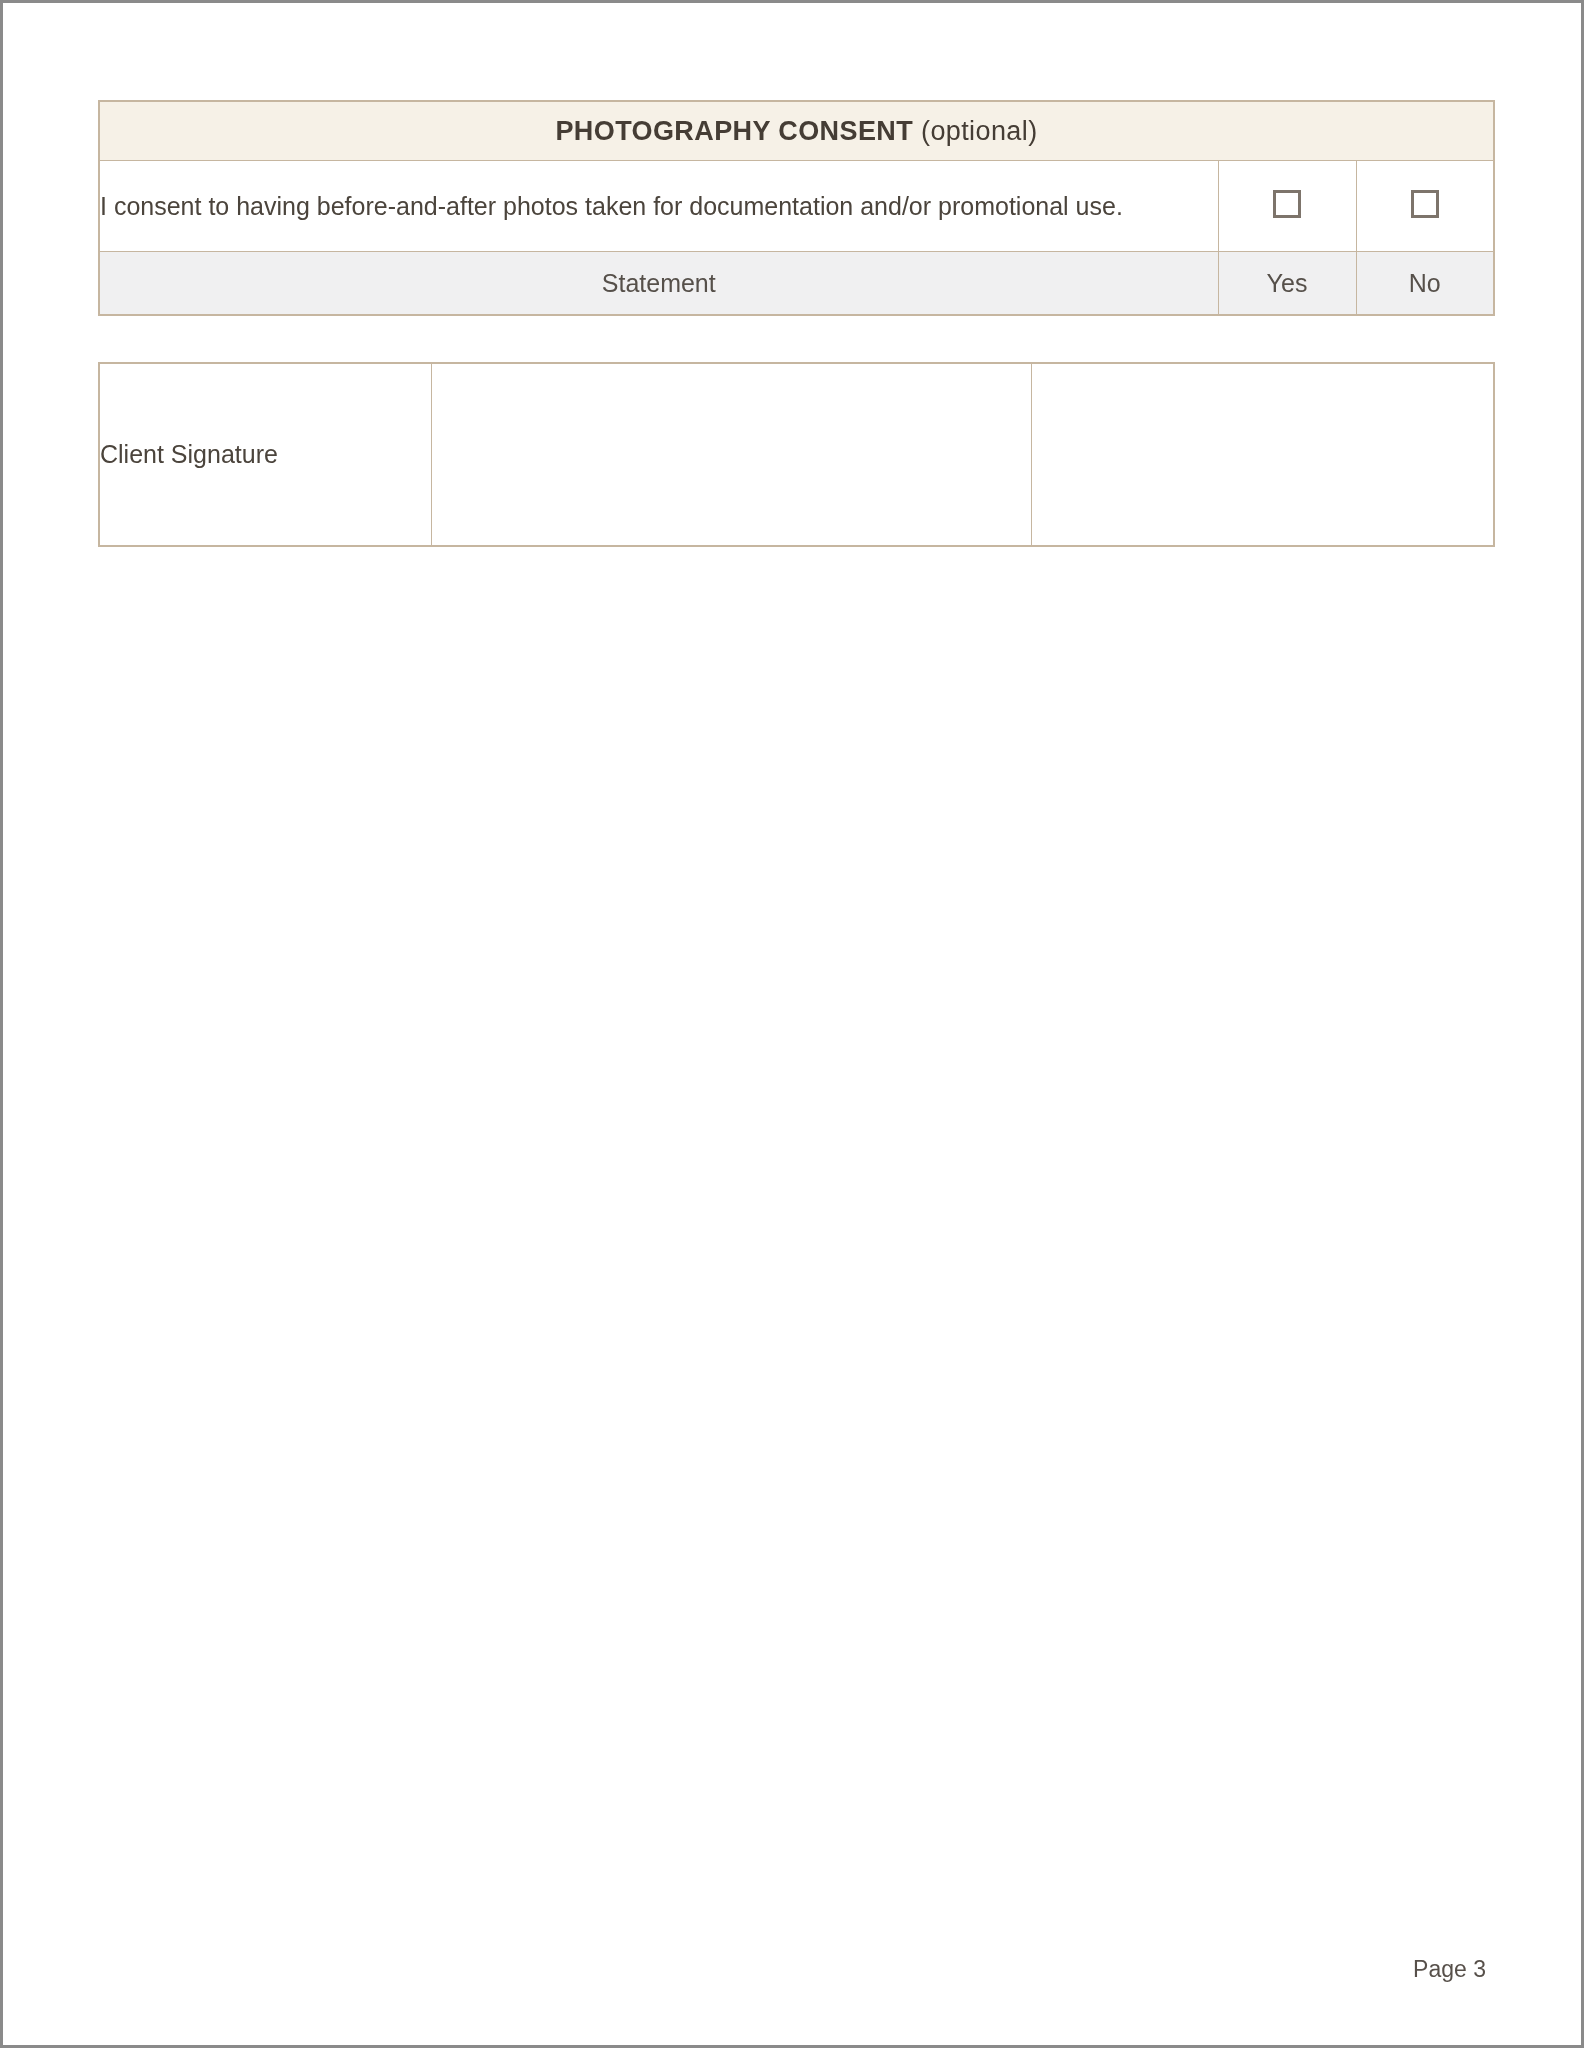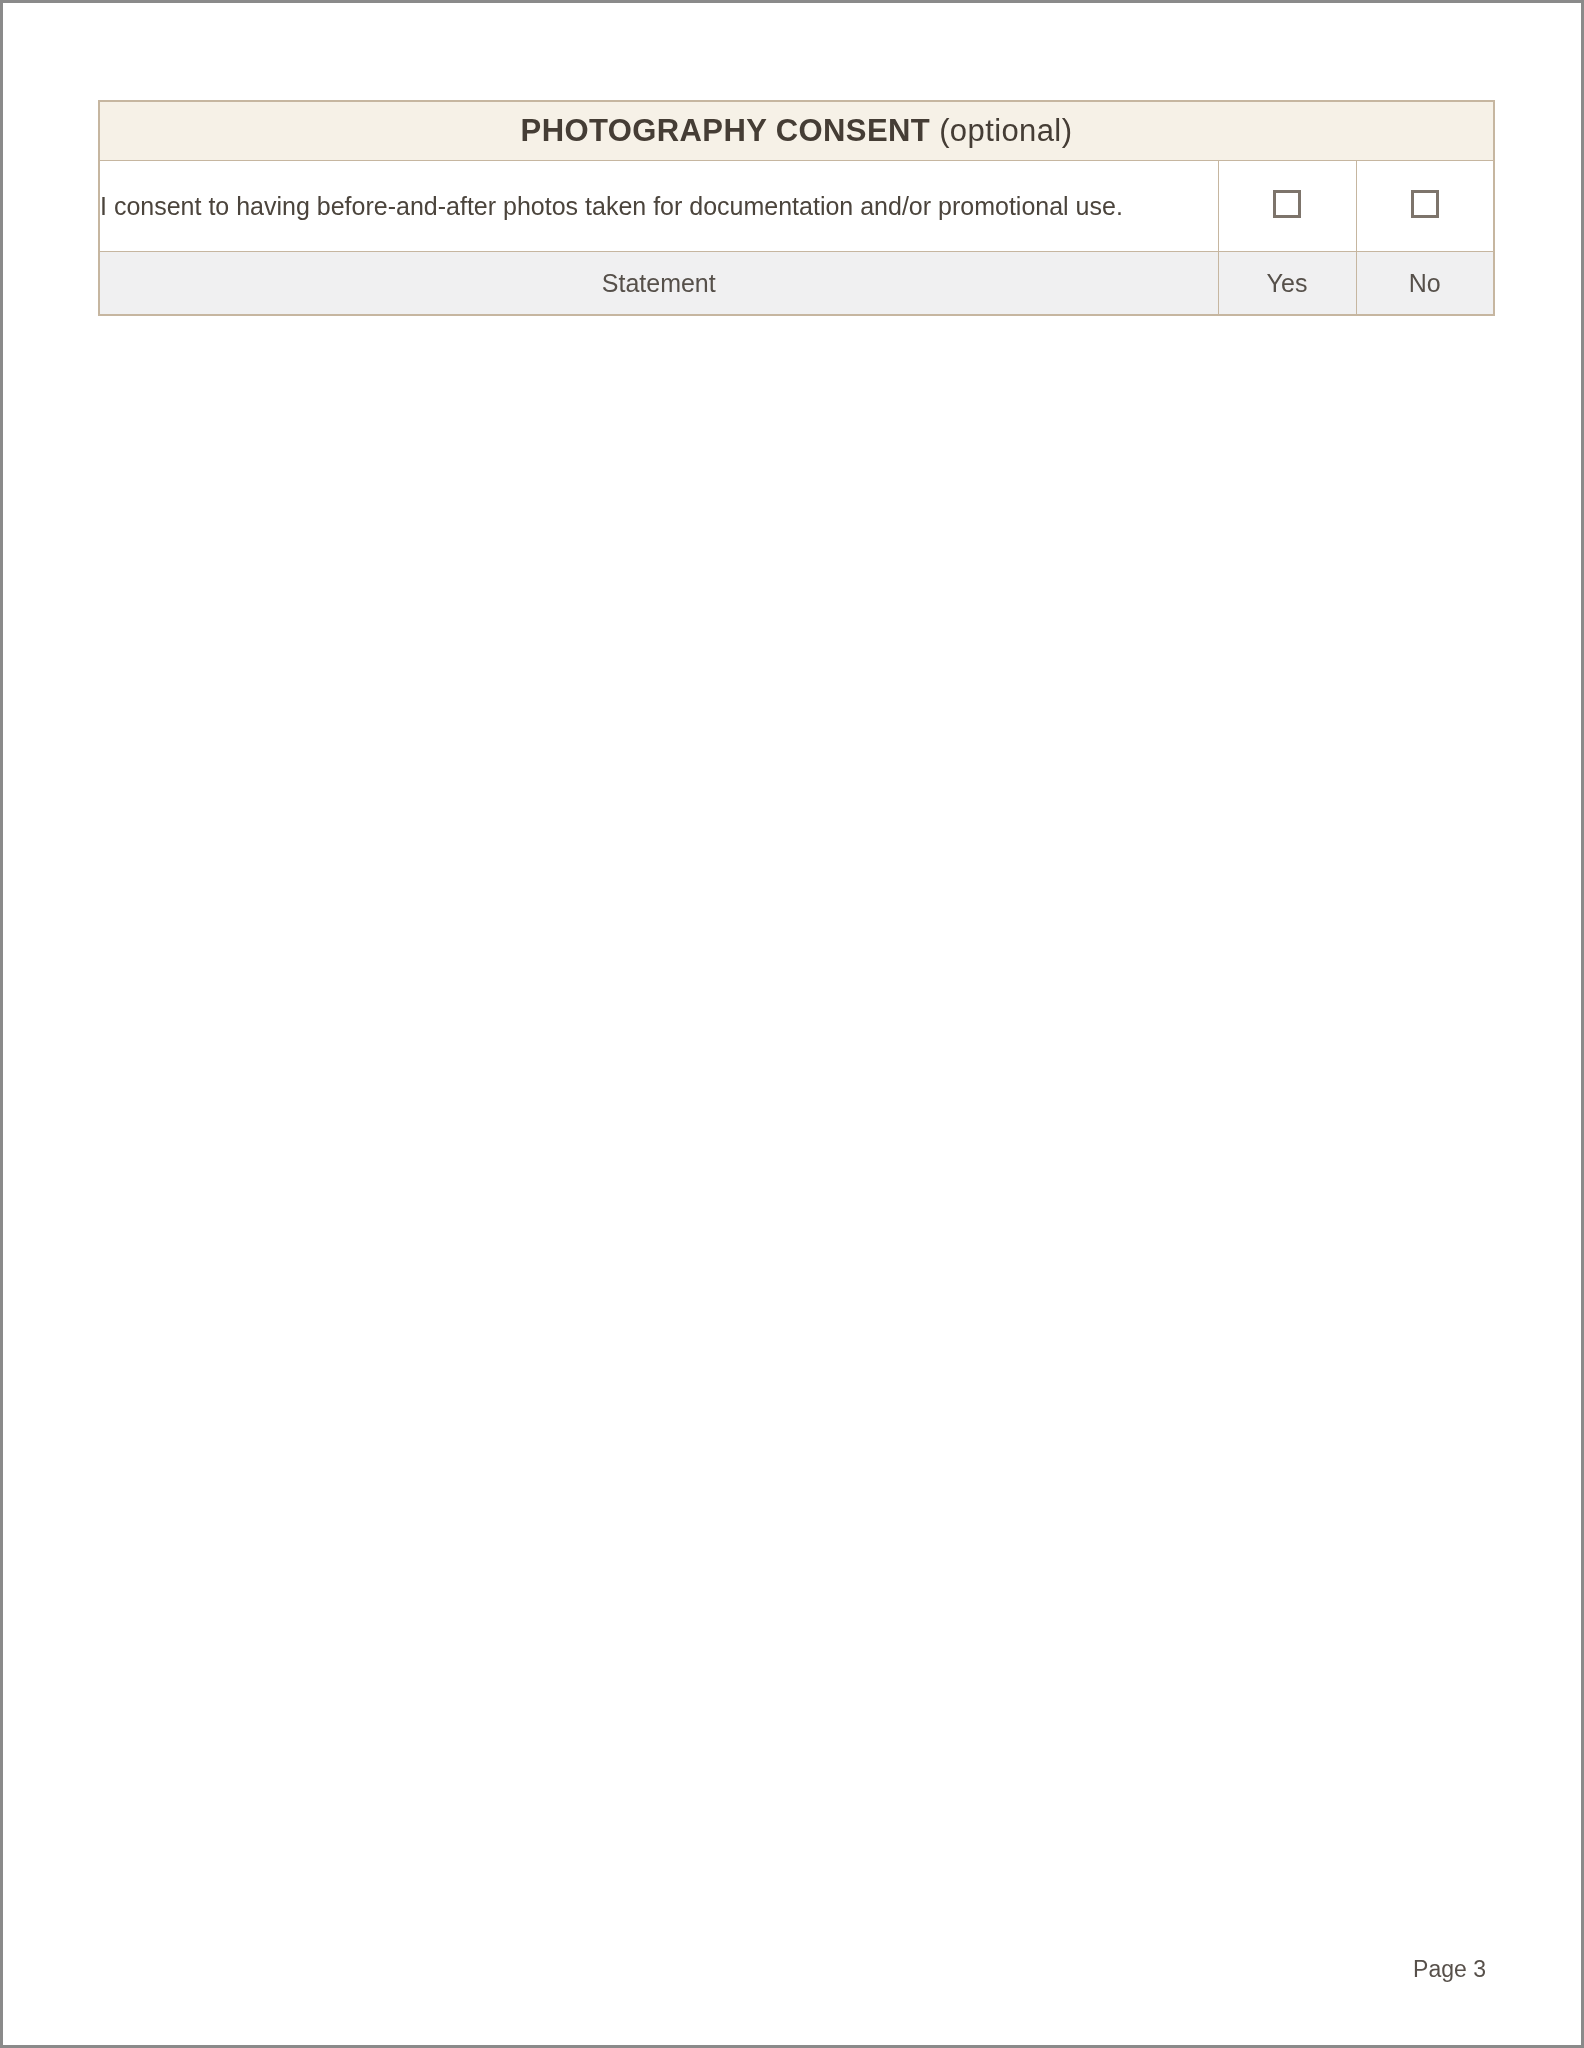--- a/index.html
+++ b/index.html
@@ -45,21 +45,21 @@
     padding: 0;
     vertical-align: middle;
   }
 
   
   .section-band {
     background: #f6f1e7;
     text-align: center;
     height: 58px;
     color: #453d35;
-    font-size: 31px;
+    font-size: 27px;
     letter-spacing: 0.4px;
     padding: 0 10px;
   }
   .section-band .band-strong {
     font-weight: 700;
   }
   .section-band .band-normal {
     font-weight: 400;
   }
 
@@ -156,19 +156,24 @@
 
     <div class="gap-between-tables"></div>
 
     <table class="form-table">
       <colgroup>
         <col style="width:332px">
         <col style="width:600px">
         <col style="width:463px">
       </colgroup>
       <tbody>
+        <tr>
+          <td class="cell-field-label">Client Signature</td>
+          <td class="cell-blank"></td>
+          <td class="cell-blank"></td>
+        </tr>
       </tbody>
     </table>
 
   </div>
 
   <div class="page-footer">Page 3</div>
 </div>
 
 </body></html>

